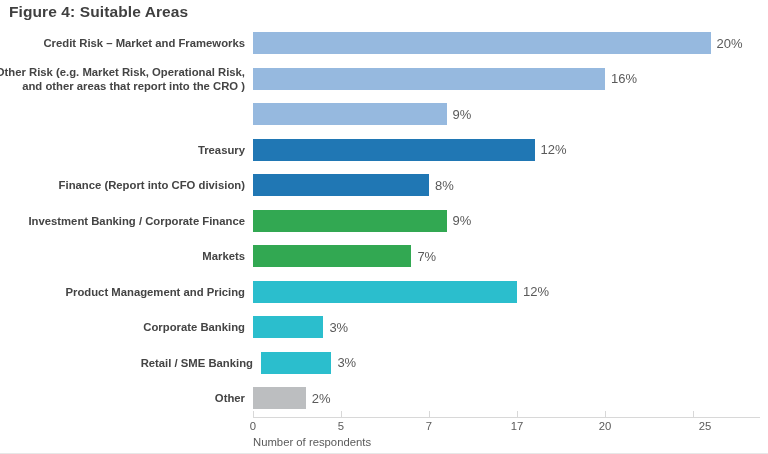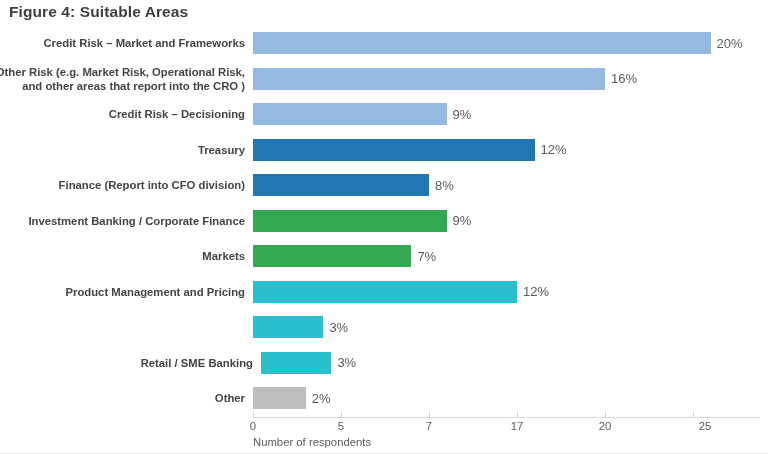--- a/index.html
+++ b/index.html
@@ -158,23 +158,20 @@
         <div class="bar-label">
           <span>Other Risk (e.g. Market Risk, Operational Risk,</span>
           <span>and other areas that report into the CRO )</span>
         </div>
         <div class="bar-track">
           <div class="bar-rect" style="width: 352px; background: rgb(150, 185, 223);"></div>
           <div class="bar-value" style="left: 352px;">16%</div>
         </div>
       </div>
       <div class="bar-row" style="top: 97px;">
-        <div class="bar-label">
-          <span>Credit Risk – Decisioning</span>
-        </div>
         <div class="bar-track">
           <div class="bar-rect" style="width: 193.6px; background: rgb(150, 185, 223);"></div>
           <div class="bar-value" style="left: 193.6px;">9%</div>
         </div>
       </div>
       <div class="bar-row" style="top: 132.5px;">
         <div class="bar-label">
           <span>Treasury</span>
         </div>
         <div class="bar-track">
@@ -212,20 +209,23 @@
       <div class="bar-row" style="top: 274.5px;">
         <div class="bar-label">
           <span>Product Management and Pricing</span>
         </div>
         <div class="bar-track">
           <div class="bar-rect" style="width: 264px; background: rgb(43, 190, 205);"></div>
           <div class="bar-value" style="left: 264px;">12%</div>
         </div>
       </div>
       <div class="bar-row" style="top: 310px;">
+        <div class="bar-label">
+          <span>Corporate Banking</span>
+        </div>
         <div class="bar-track">
           <div class="bar-rect" style="width: 70.4px; background: rgb(43, 190, 205);"></div>
           <div class="bar-value" style="left: 70.4px;">3%</div>
         </div>
       </div>
       <div class="bar-row" style="top: 345.5px; margin-left: 8px;">
         <div class="bar-label">
           <span>Retail / SME Banking</span>
         </div>
         <div class="bar-track">

